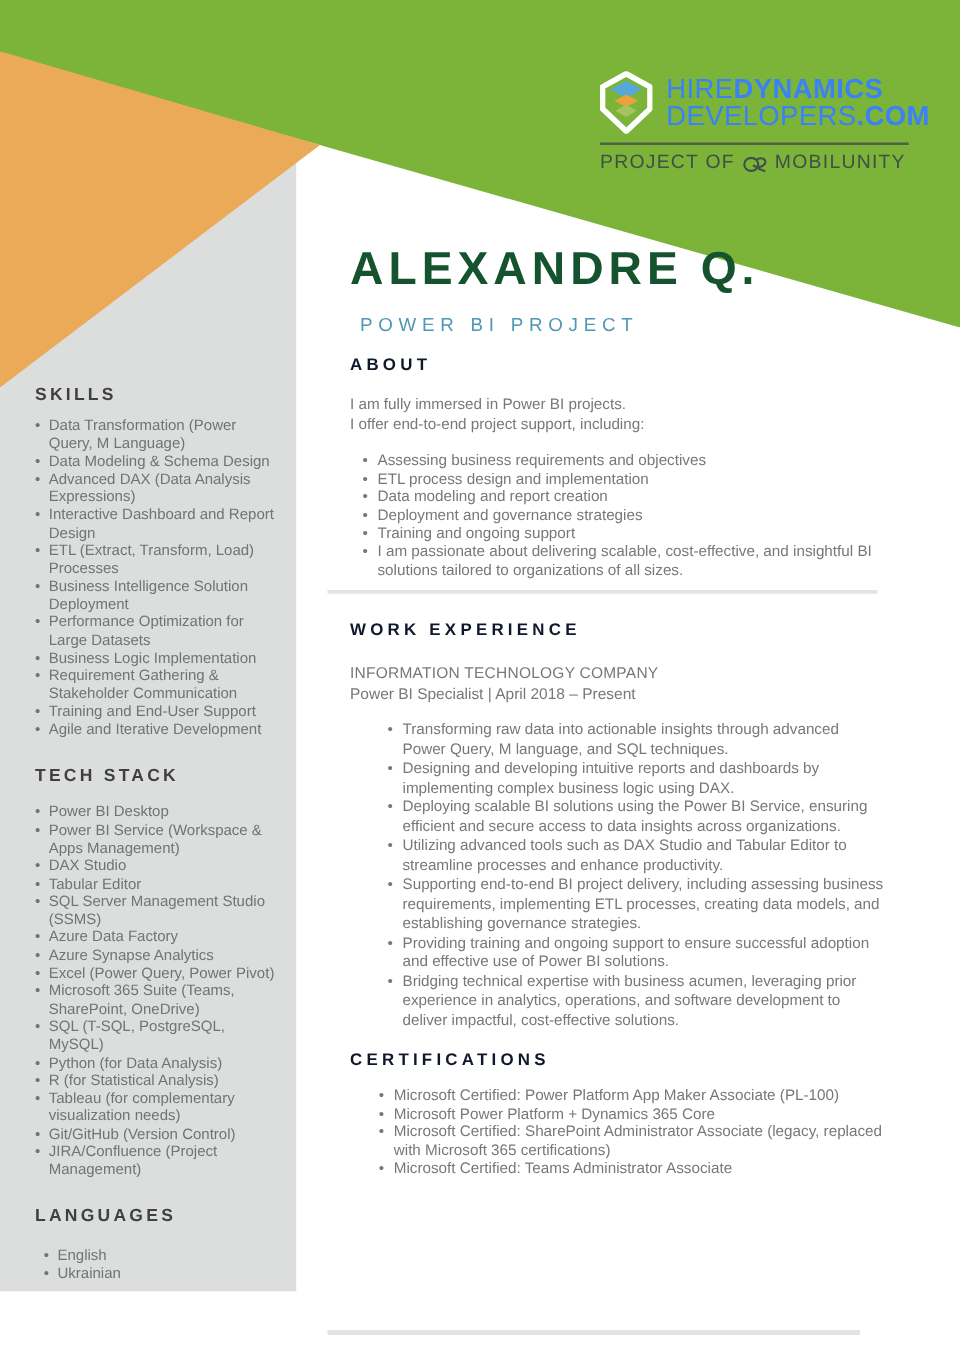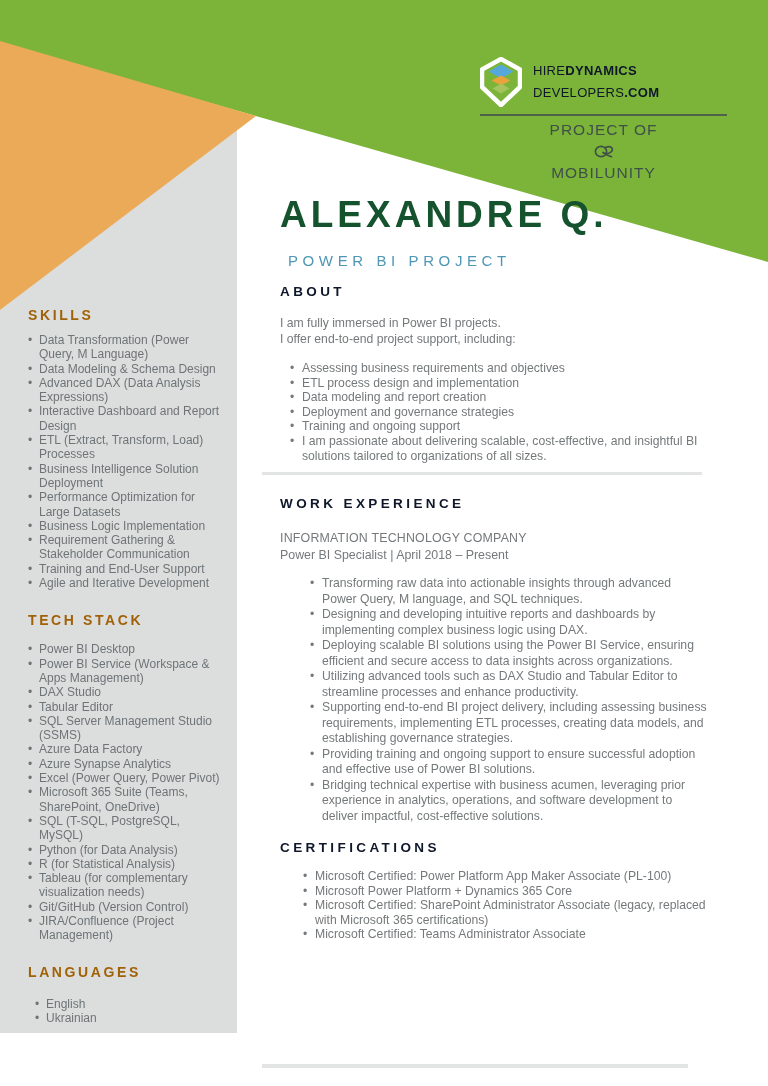--- a/index.html
+++ b/index.html
@@ -10,29 +10,29 @@
   .sidebar-bg { position:absolute; left:0; top:0; width:237px; height:1033px; background:#dcdedd; }
   .shape-green { position:absolute; left:0; top:0; width:768px; height:266px; background:#7bb438;
                  clip-path:polygon(0 0, 768px 0, 768px 262px, 0 43px); }
   .shape-orange { position:absolute; left:0; top:0; width:262px; height:315px; background:#ebaa57;
                   clip-path:polygon(0 41px, 256px 116px, 0 310px); }
 
   
   .logo { position:absolute; top:57px; right:41px; width:247px; }
   .logo-row { display:flex; align-items:center; gap:11px; }
   .logo-shield { flex:0 0 auto; }
-  .logo-text { color:#0f172a; font-size:13px; line-height:22px; letter-spacing:0.3px; white-space:nowrap; }
+  .logo-text { color:#3b82f6; font-size:22px; line-height:22px; letter-spacing:0.3px; white-space:nowrap; }
   .logo-text b { font-weight:700; }
   .logo-rule { margin-top:7px; height:2px; background:#4f6149; }
-  .logo-tagline { margin-top:5px; display:flex; align-items:center; gap:5px;
-                  color:#3f5049; font-size:15.5px; letter-spacing:1px; white-space:nowrap;flex-direction:column; }
+  .logo-tagline { margin-top:5px; display:flex; align-items:flex-end; gap:5px;
+                  color:#3f5049; font-size:15.5px; letter-spacing:1px; white-space:nowrap; }
 
   
   .sidebar { position:absolute; left:28px; top:306px; width:200px; color:#6e7477; }
-  .sidebar h2 { margin:0; font-size:14px; font-weight:700; color:#a16207; letter-spacing:2.6px; line-height:18px; }
+  .sidebar h2 { margin:0; font-size:14px; font-weight:700; color:#404040; letter-spacing:2.6px; line-height:18px; }
   .sidebar ul { list-style:none; margin:9px 0 0 0; padding:0; font-size:12px; line-height:14.3px; }
   .sidebar ul.skills-list { margin-bottom:21px; }
   .sidebar ul.tech-list { margin-top:13px; margin-bottom:20px; }
   .sidebar ul.lang-list { margin-top:16px; margin-left:7px; }
   .sidebar li { position:relative; padding-left:11px; max-width:188px; }
   .sidebar li::before { content:"•"; position:absolute; left:0; top:0; }
 
   
   .main { position:absolute; left:280px; top:193px; width:430px; color:#75797b; }
   .name { margin:0; font-size:37px; line-height:44px; letter-spacing:4px; color:#14532d; font-weight:700; }

